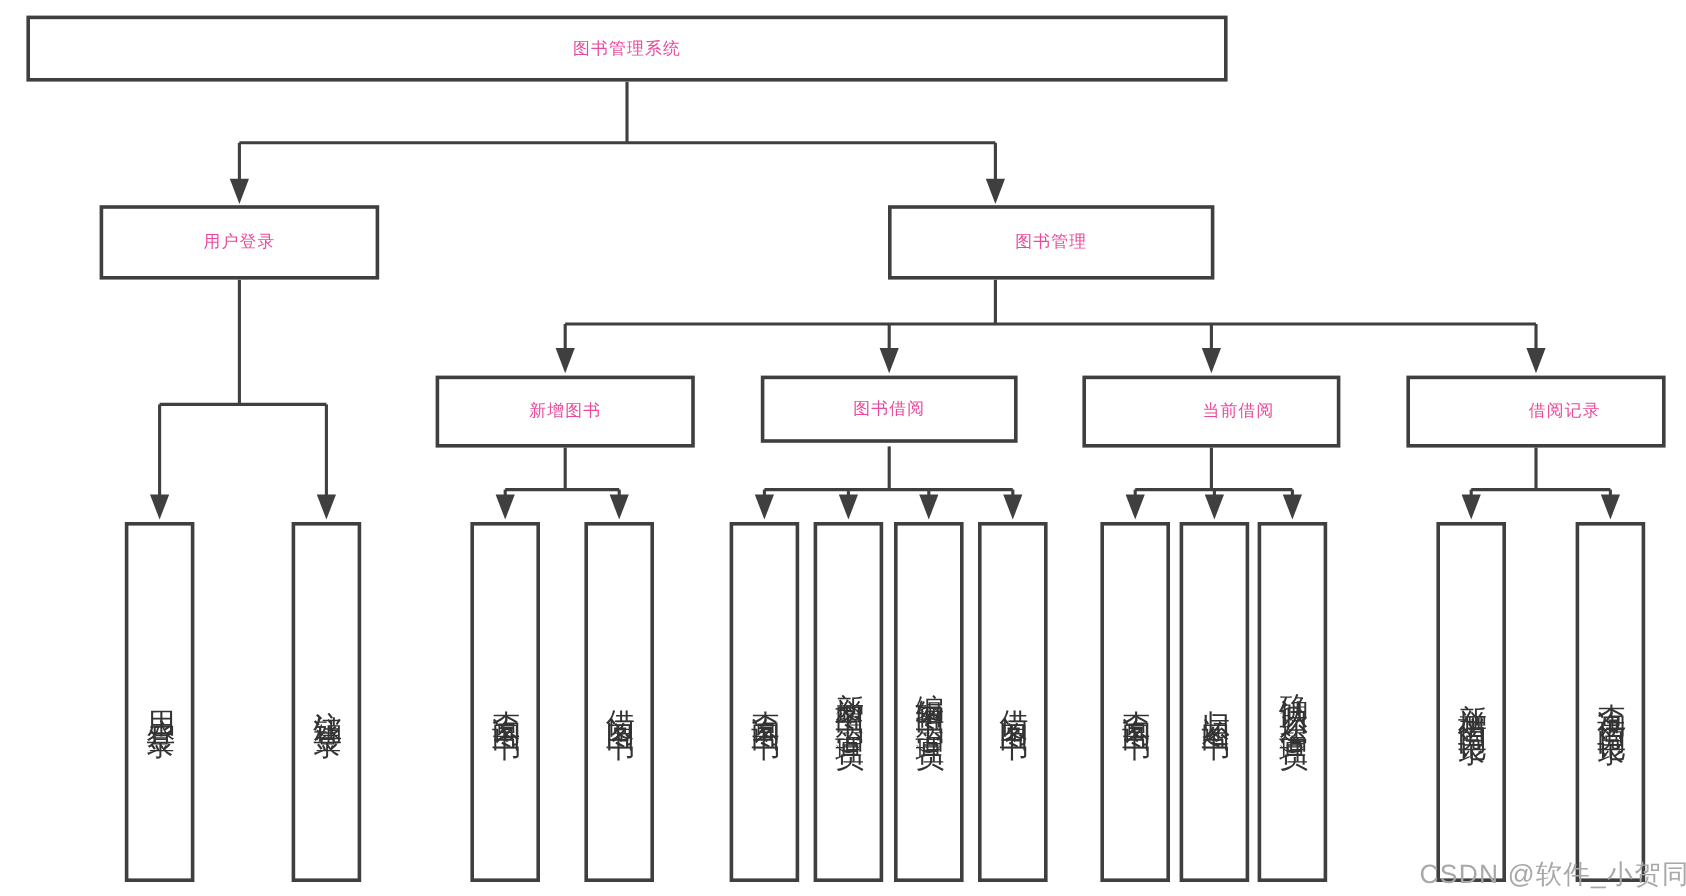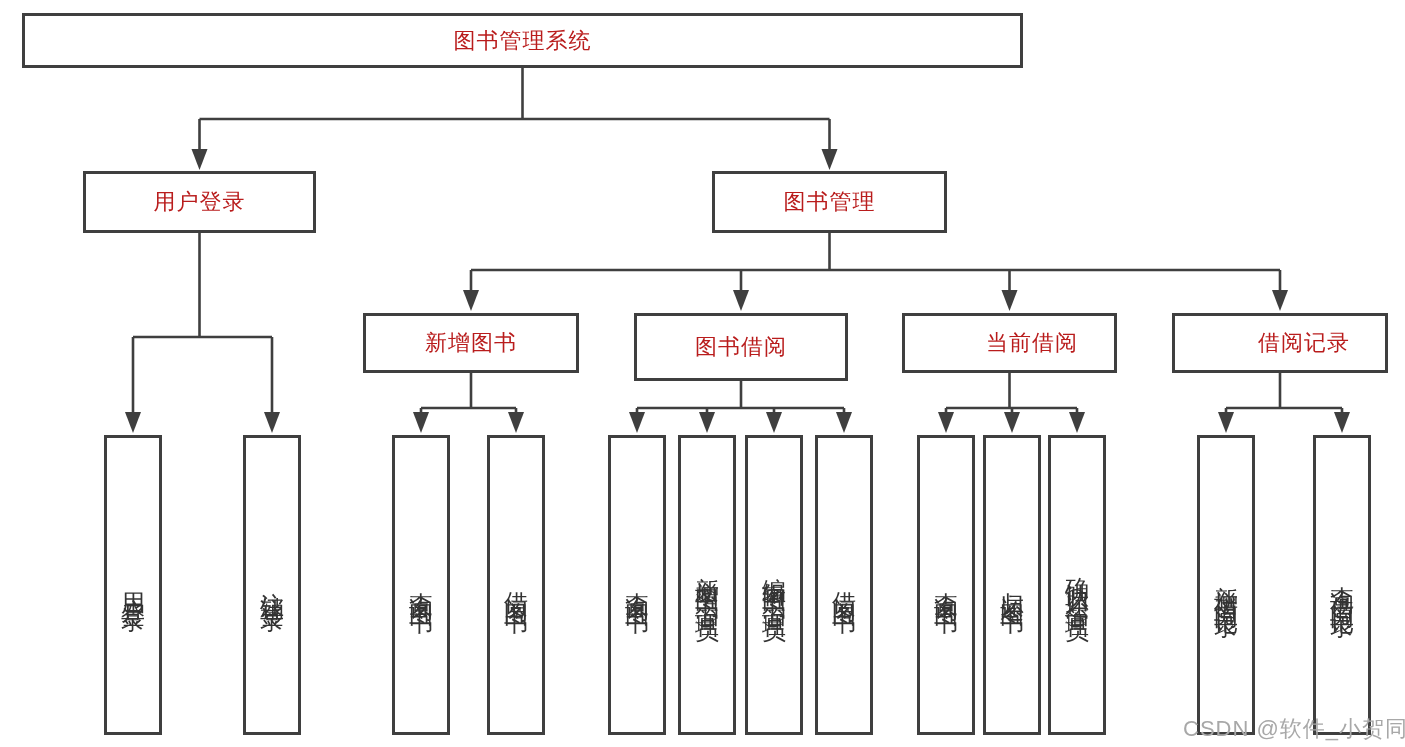--- a/index.html
+++ b/index.html
@@ -4,21 +4,21 @@
 <style>
   html,body{margin:0;padding:0;background:#ffffff;}
   .stage{
     position:relative;width:1405px;height:747px;background:#ffffff;overflow:hidden;
     font-family:"Liberation Sans","DejaVu Sans",sans-serif;color:#333333;
   }
   .connectors{position:absolute;left:0;top:0;width:1405px;height:747px;}
   .hbox{
     position:absolute;box-sizing:border-box;border:3px solid #3f3f3f;background:#ffffff;
     display:flex;align-items:center;justify-content:center;
-    font-size:22px;letter-spacing:1px;color:#b91c1c;
+    font-size:14px;letter-spacing:1px;color:#ec4899;
   }
   .vbox{
     position:absolute;box-sizing:border-box;border:3px solid #3f3f3f;background:#ffffff;
     width:58px;height:300px;top:435px;
     display:flex;align-items:center;justify-content:center;
   }
   .vbox span{
     writing-mode:vertical-rl;text-orientation:mixed;
     font-size:24px;letter-spacing:6px;color:#333333;line-height:1;
     white-space:nowrap;
@@ -88,28 +88,28 @@
       <polygon points="1334,412 1350,412 1342,433" fill="#3f3f3f"></polygon>
     </svg>
 
   <div class="hbox" style="left:22px;top:13px;width:1001px;height:55px;">
     <span>图书管理系统</span>
   </div>
 
   <div class="hbox" style="left:83px;top:171px;width:233px;height:62px;">
     <span>用户登录</span>
   </div>
-  <div class="hbox" style="left:712px;top:171px;width:235px;height:62px;">
+  <div class="hbox" style="left:740px;top:171px;width:272px;height:62px;">
     <span>图书管理</span>
   </div>
 
   <div class="hbox" style="left:363px;top:313px;width:216px;height:60px;">
     <span>新增图书</span>
   </div>
-  <div class="hbox" style="left:634px;top:313px;width:214px;height:68px;">
+  <div class="hbox" style="left:634px;top:313px;width:214px;height:56px;">
     <span>图书借阅</span>
   </div>
   <div class="hbox" style="left:902px;top:313px;width:215px;height:60px;padding-left:45px;">
     <span>当前借阅</span>
   </div>
   <div class="hbox" style="left:1172px;top:313px;width:216px;height:60px;padding-left:48px;">
     <span>借阅记录</span>
   </div>
 
   <div class="vbox" style="left:104px;">

